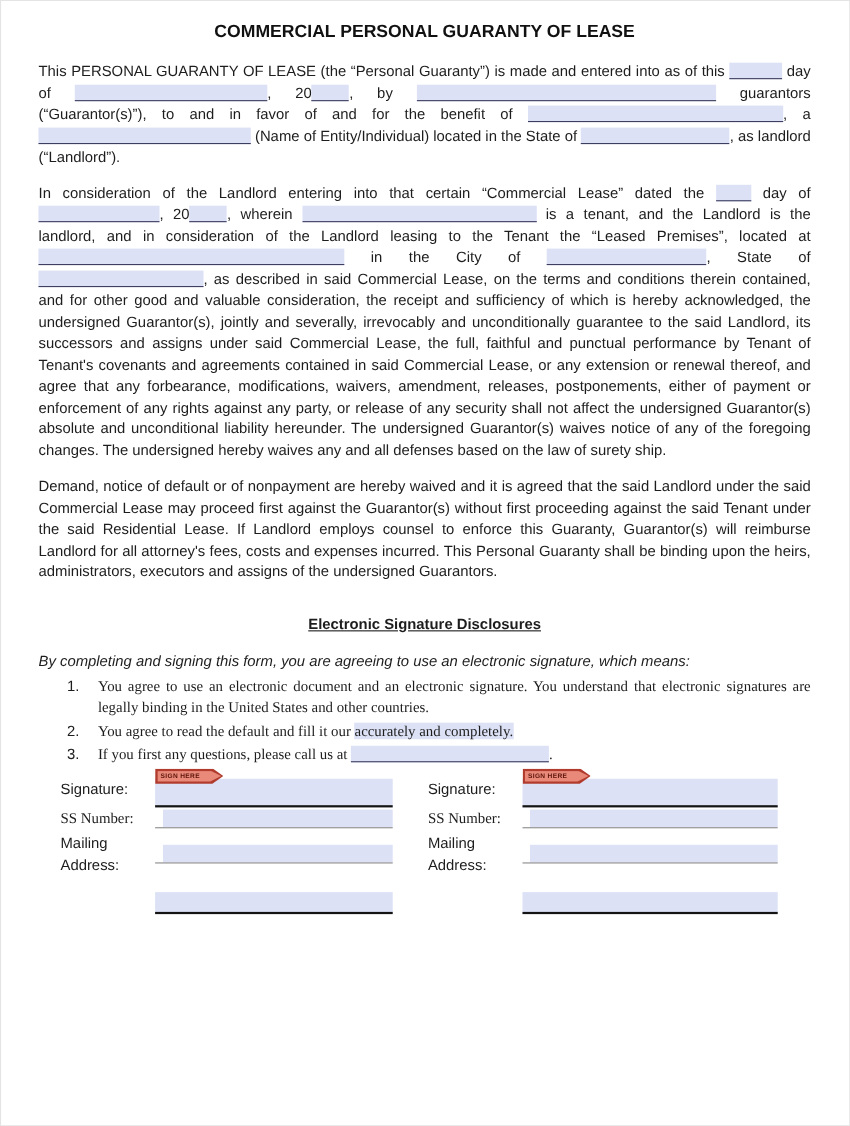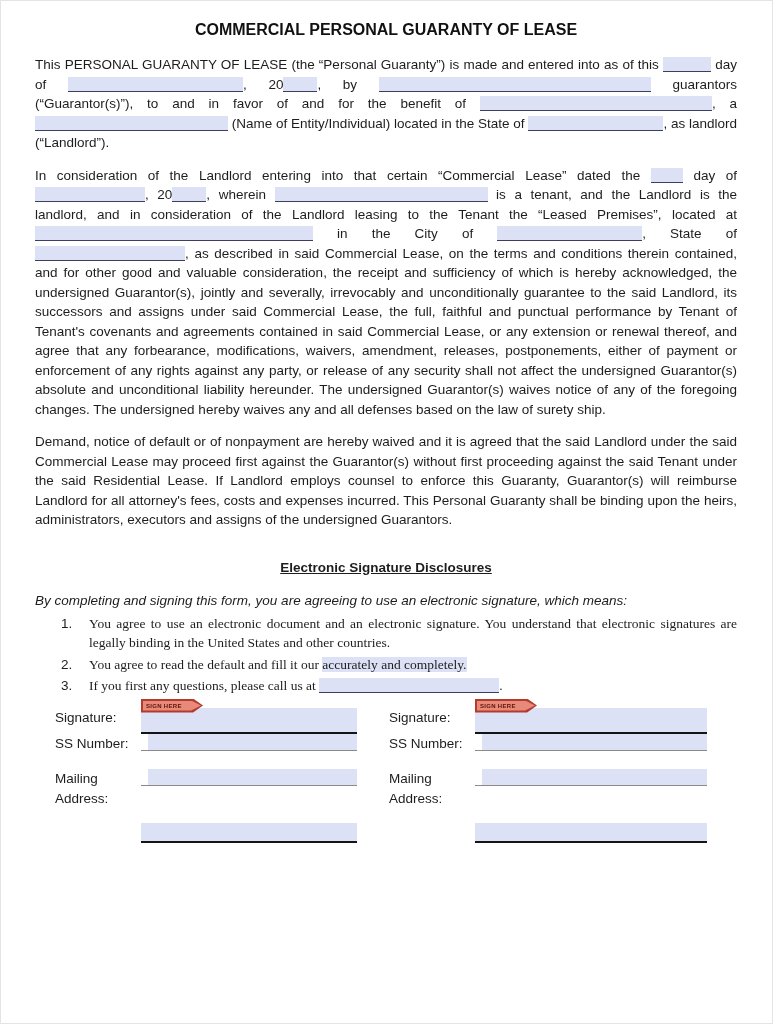--- a/index.html
+++ b/index.html
@@ -54,27 +54,27 @@
     background:var(--tag-border);
     clip-path:polygon(0 0,84% 0,100% 50%,84% 100%,0 100%);
     display:flex;align-items:center;
   }
   .sign-tag-inner{
     width:58px;height:10px;margin-left:2px;background:var(--tag-bg);
     clip-path:polygon(0 0,83% 0,100% 50%,83% 100%,0 100%);
     font-size:6px;line-height:10px;font-weight:bold;color:var(--tag-text);
     padding-left:3px;letter-spacing:.3px;overflow:hidden;
   }
-  .ss-row{display:flex;align-items:flex-start;margin-bottom:16px;}
+  .ss-row{display:flex;align-items:flex-end;margin-bottom:4px;font-family:Liberation Serif, serif;}
   .ss-field,.addr-field{
     flex:1;height:17px;
     background:linear-gradient(to right,transparent 0 7px,var(--field-bg) 7px);
     border-bottom:1px solid var(--soft-line);
   }
-  .addr-row{display:flex;align-items:flex-start;}
+  .addr-row{display:flex;align-items:center;}
   .addr-label{width:86px;flex:0 0 auto;}
   .addr2-row{display:flex;margin-top:15px;}
   .addr2-spacer{width:86px;flex:0 0 auto;}
   .addr2-field{
     flex:1;height:20px;background:var(--field-bg);
     border-bottom:2px solid var(--heavy-line);
   }
 </style>
 </head>
 <body>

